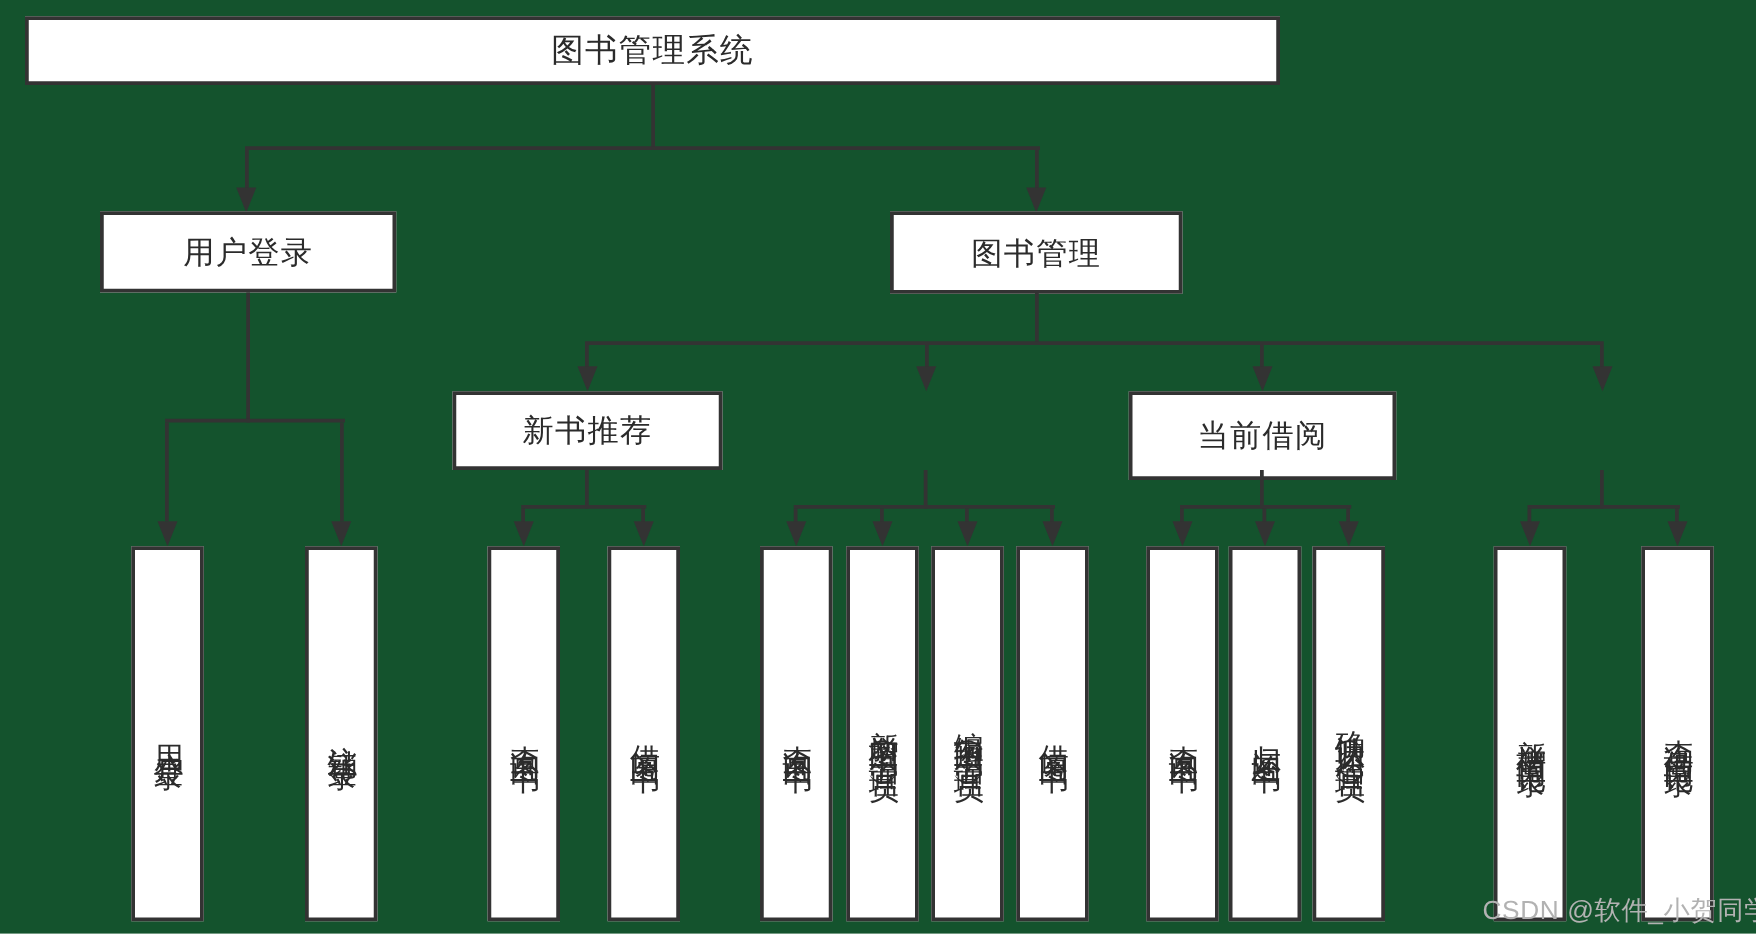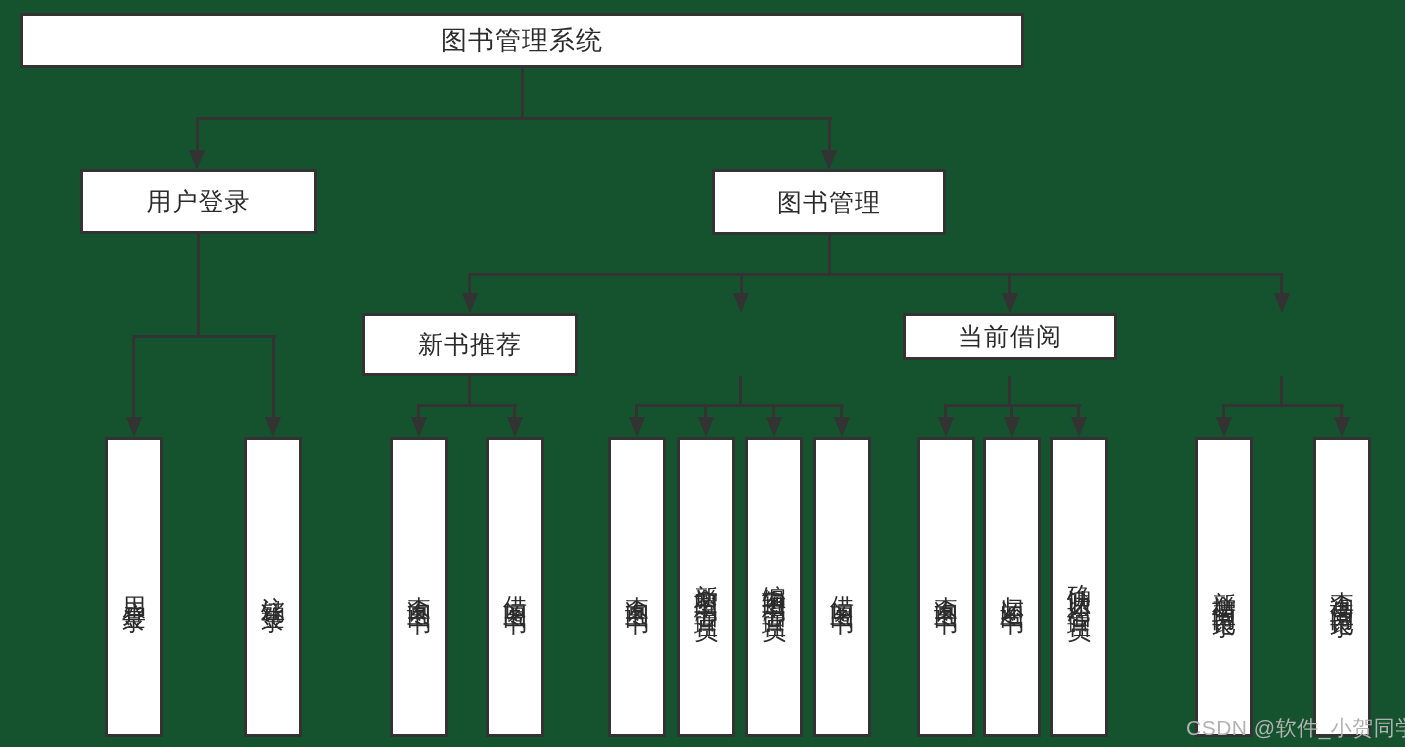--- a/index.html
+++ b/index.html
@@ -72,21 +72,21 @@
     <div class="arr" style="left:733px;top:293px;"></div>
     <div class="vl" style="left:1008px;top:276px;height:18px;"></div>
     <div class="arr" style="left:1002px;top:293px;"></div>
     <div class="vl" style="left:1280px;top:276px;height:18px;"></div>
     <div class="arr" style="left:1274px;top:293px;"></div>
   </div>
 
   <div class="node h-node" style="left:362px;top:313px;width:216px;height:63px;">
     <span>新书推荐</span>
   </div>
-  <div class="node h-node" style="left:903px;top:313px;width:214px;height:47px;">
+  <div class="node h-node" style="left:903px;top:313px;width:214px;height:71px;">
     <span>当前借阅</span>
   </div>
 
   <div>
     <div class="vl" style="left:468px;top:376px;height:31px;"></div>
     <div class="hl" style="left:417px;top:404px;width:100px;"></div>
     <div class="vl" style="left:417px;top:407px;height:11px;"></div>
     <div class="arr" style="left:411px;top:417px;"></div>
     <div class="vl" style="left:513px;top:407px;height:11px;"></div>
     <div class="arr" style="left:507px;top:417px;"></div>

